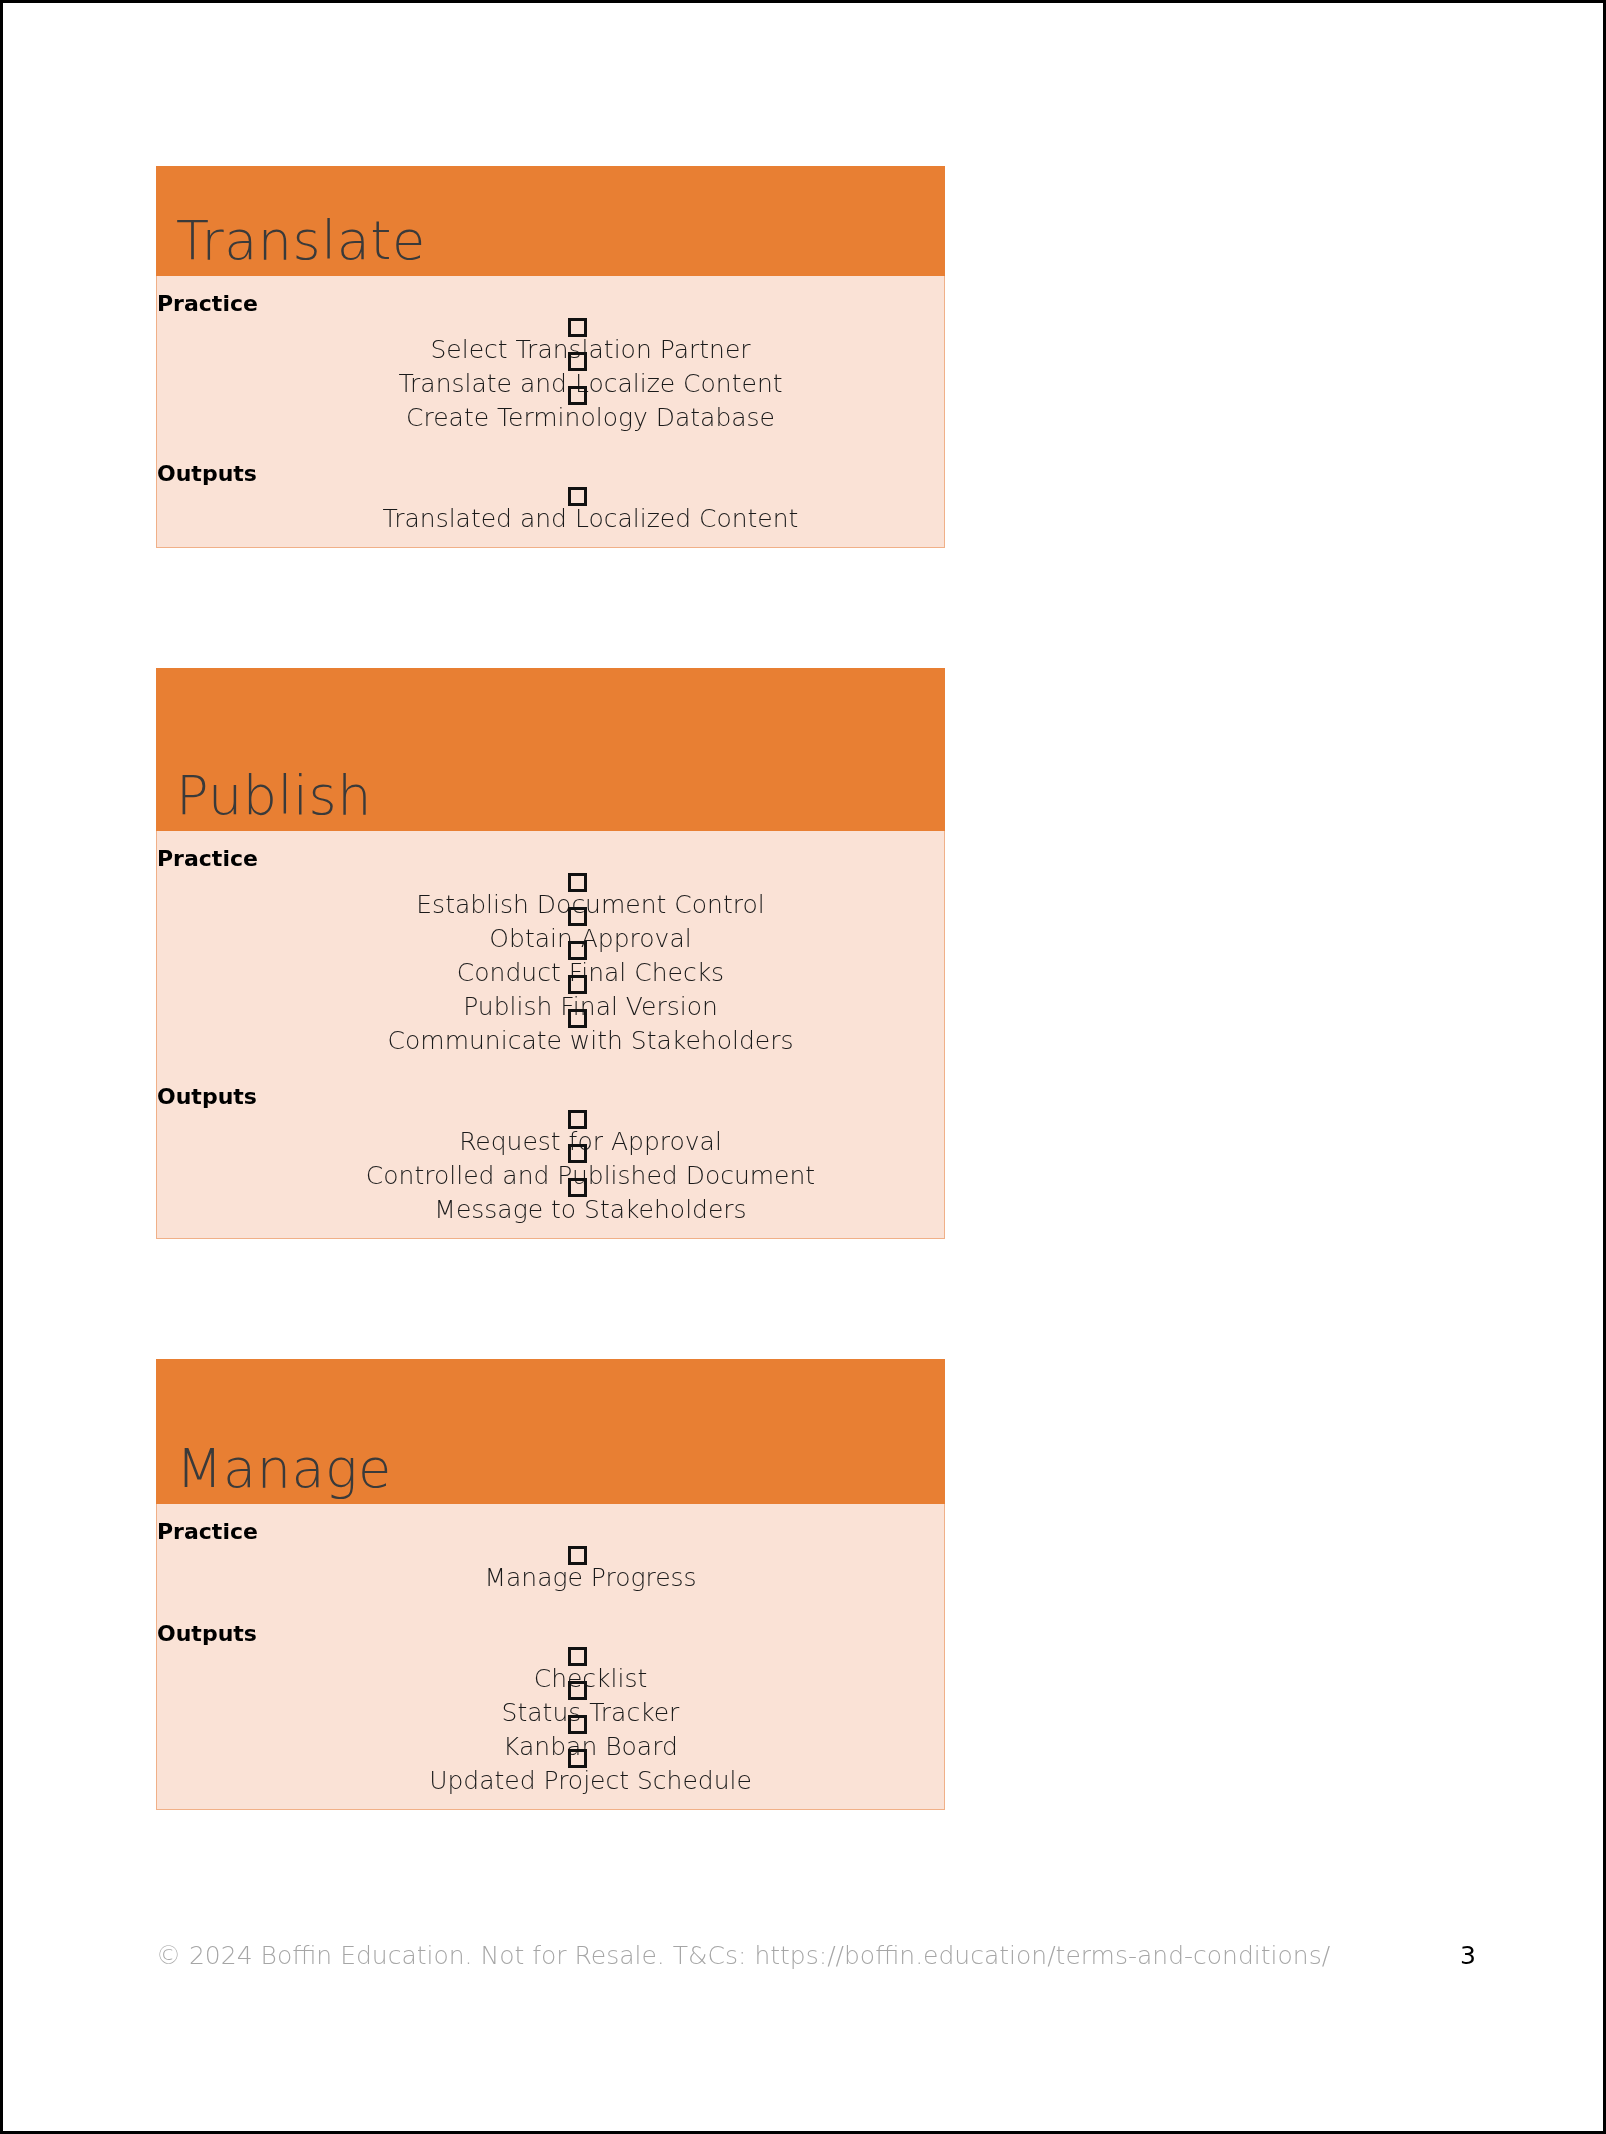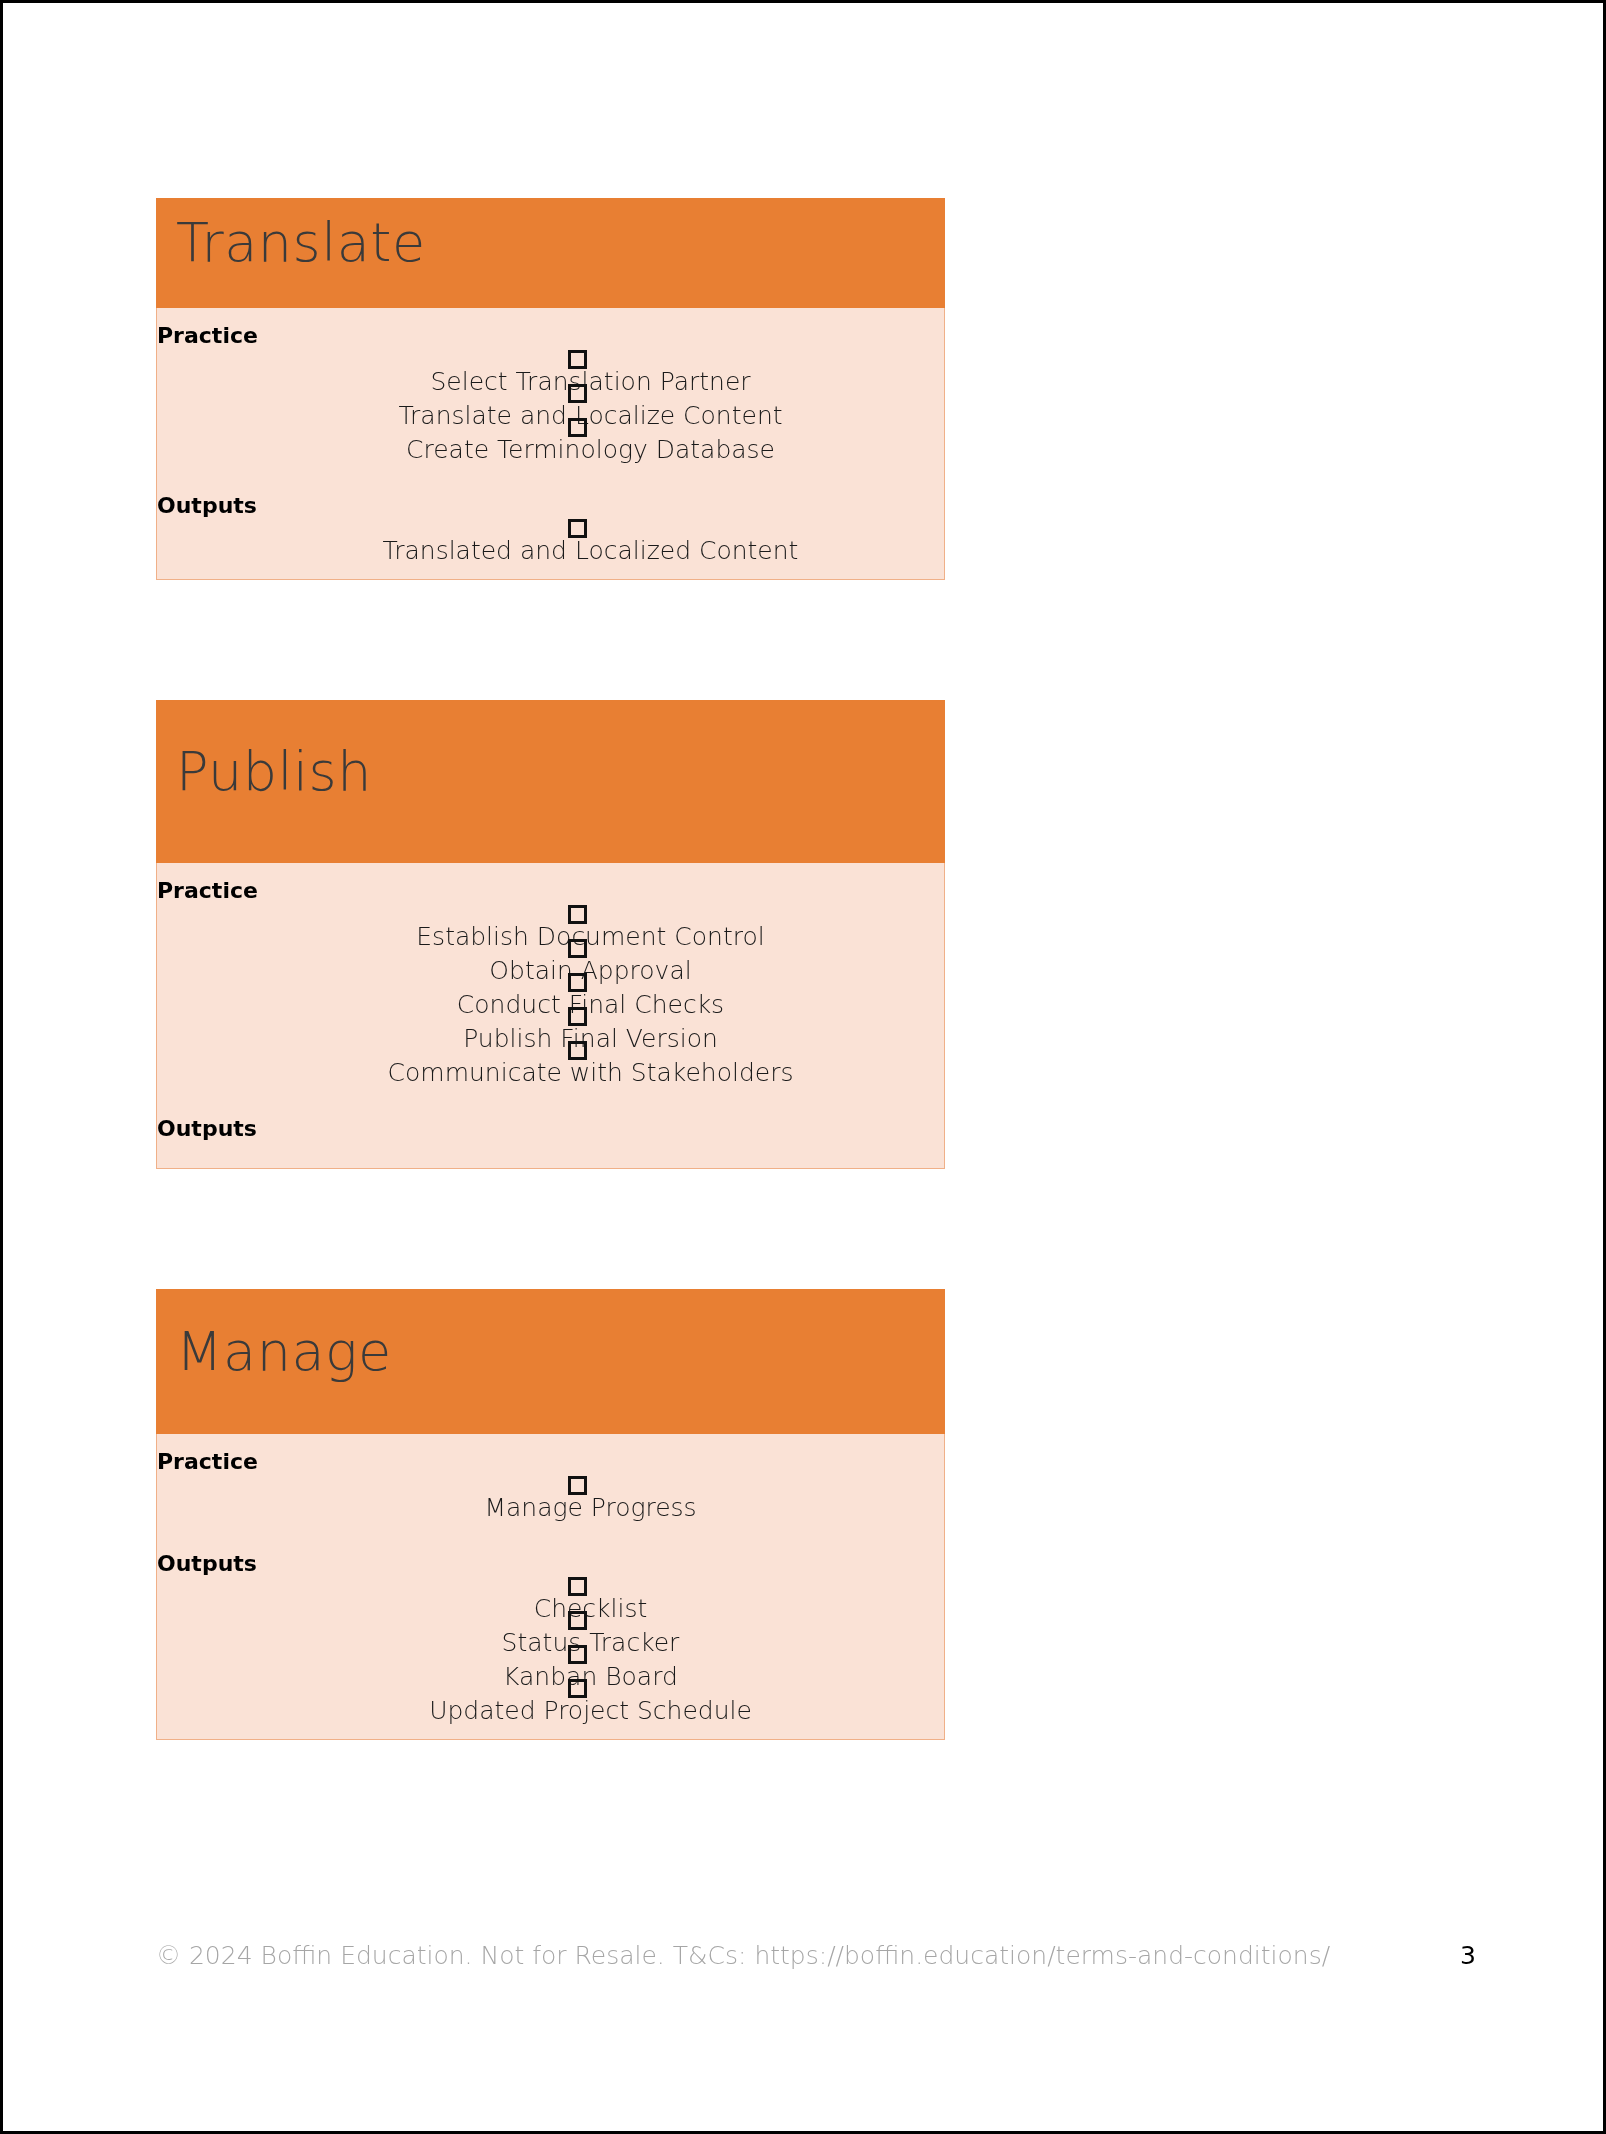--- a/index.html
+++ b/index.html
@@ -25,24 +25,23 @@
     top: 163px;
     width: 789px;
   }
   .card {
     width: 100%;
     margin-bottom: 120px;
   }
   .card-header {
     background: #E87F33;
     display: flex;
-    align-items: center;
-    box-sizing: border-box;
-    padding: 0 0 20px 20px;
-    margin-top: 32px;
+    align-items: flex-end;
+    box-sizing: border-box;
+    padding: 0 0 8px 20px;
   }
   .card-header-title {
     font-family: "DejaVu Sans", sans-serif;
     font-size: 54px;
     font-weight: 300;
     color: #3A3A3A;
     line-height: 1.0;
     letter-spacing: 0.5px;
   }
   .card-body {
@@ -171,20 +170,34 @@
               <span class="checkbox"></span>
               <span class="check-label">Publish Final Version</span>
             </li>
             <li class="check-item">
               <span class="checkbox"></span>
               <span class="check-label">Communicate with Stakeholders</span>
             </li>
           </ul>
           <div class="section-gap"></div>
           <div class="section-label">Outputs</div>
+          <ul class="checklist">
+            <li class="check-item">
+              <span class="checkbox"></span>
+              <span class="check-label">Request for Approval</span>
+            </li>
+            <li class="check-item">
+              <span class="checkbox"></span>
+              <span class="check-label">Controlled and Published Document</span>
+            </li>
+            <li class="check-item">
+              <span class="checkbox"></span>
+              <span class="check-label">Message to Stakeholders</span>
+            </li>
+          </ul>
         </div>
       </div>
       <div class="card">
         <div class="card-header" style="height: 145px;">
           <div class="card-header-title">Manage</div>
         </div>
         <div class="card-body">
           <div class="section-label">Practice</div>
           <ul class="checklist">
             <li class="check-item">

